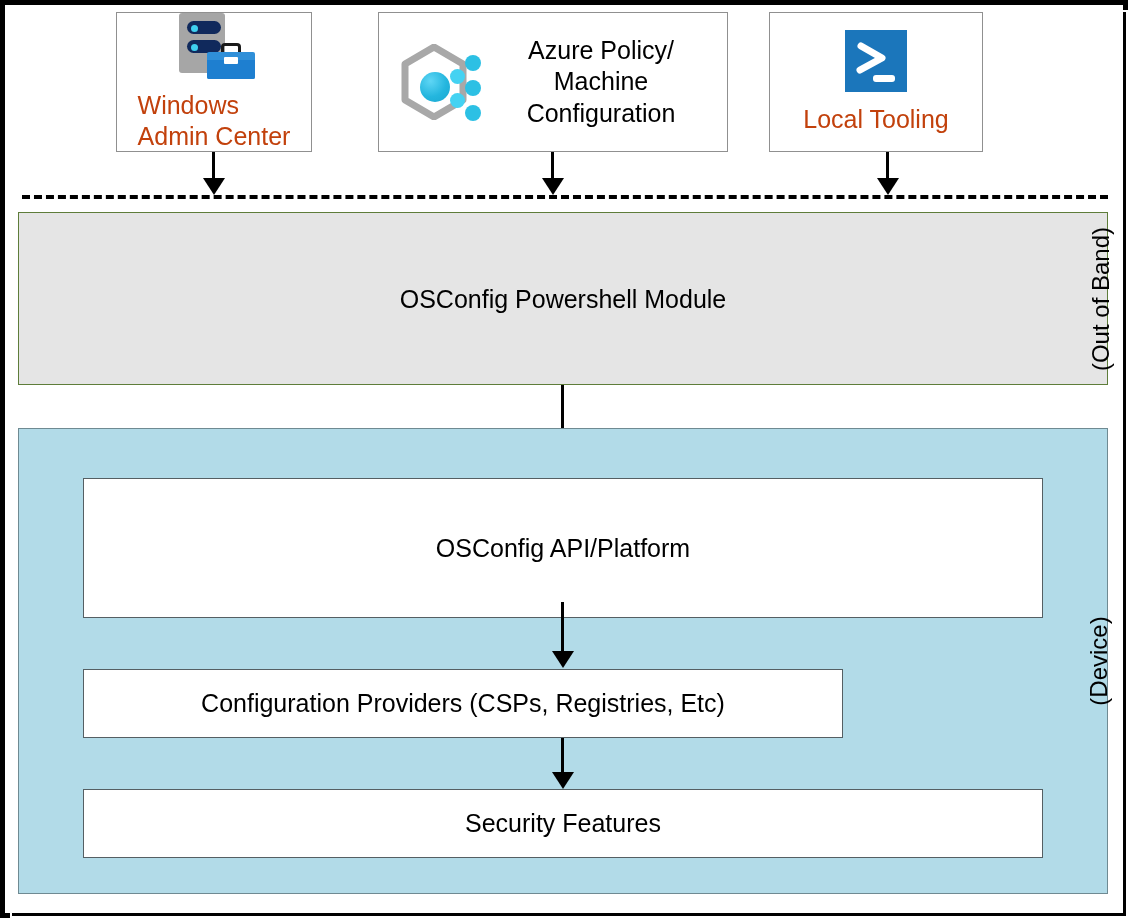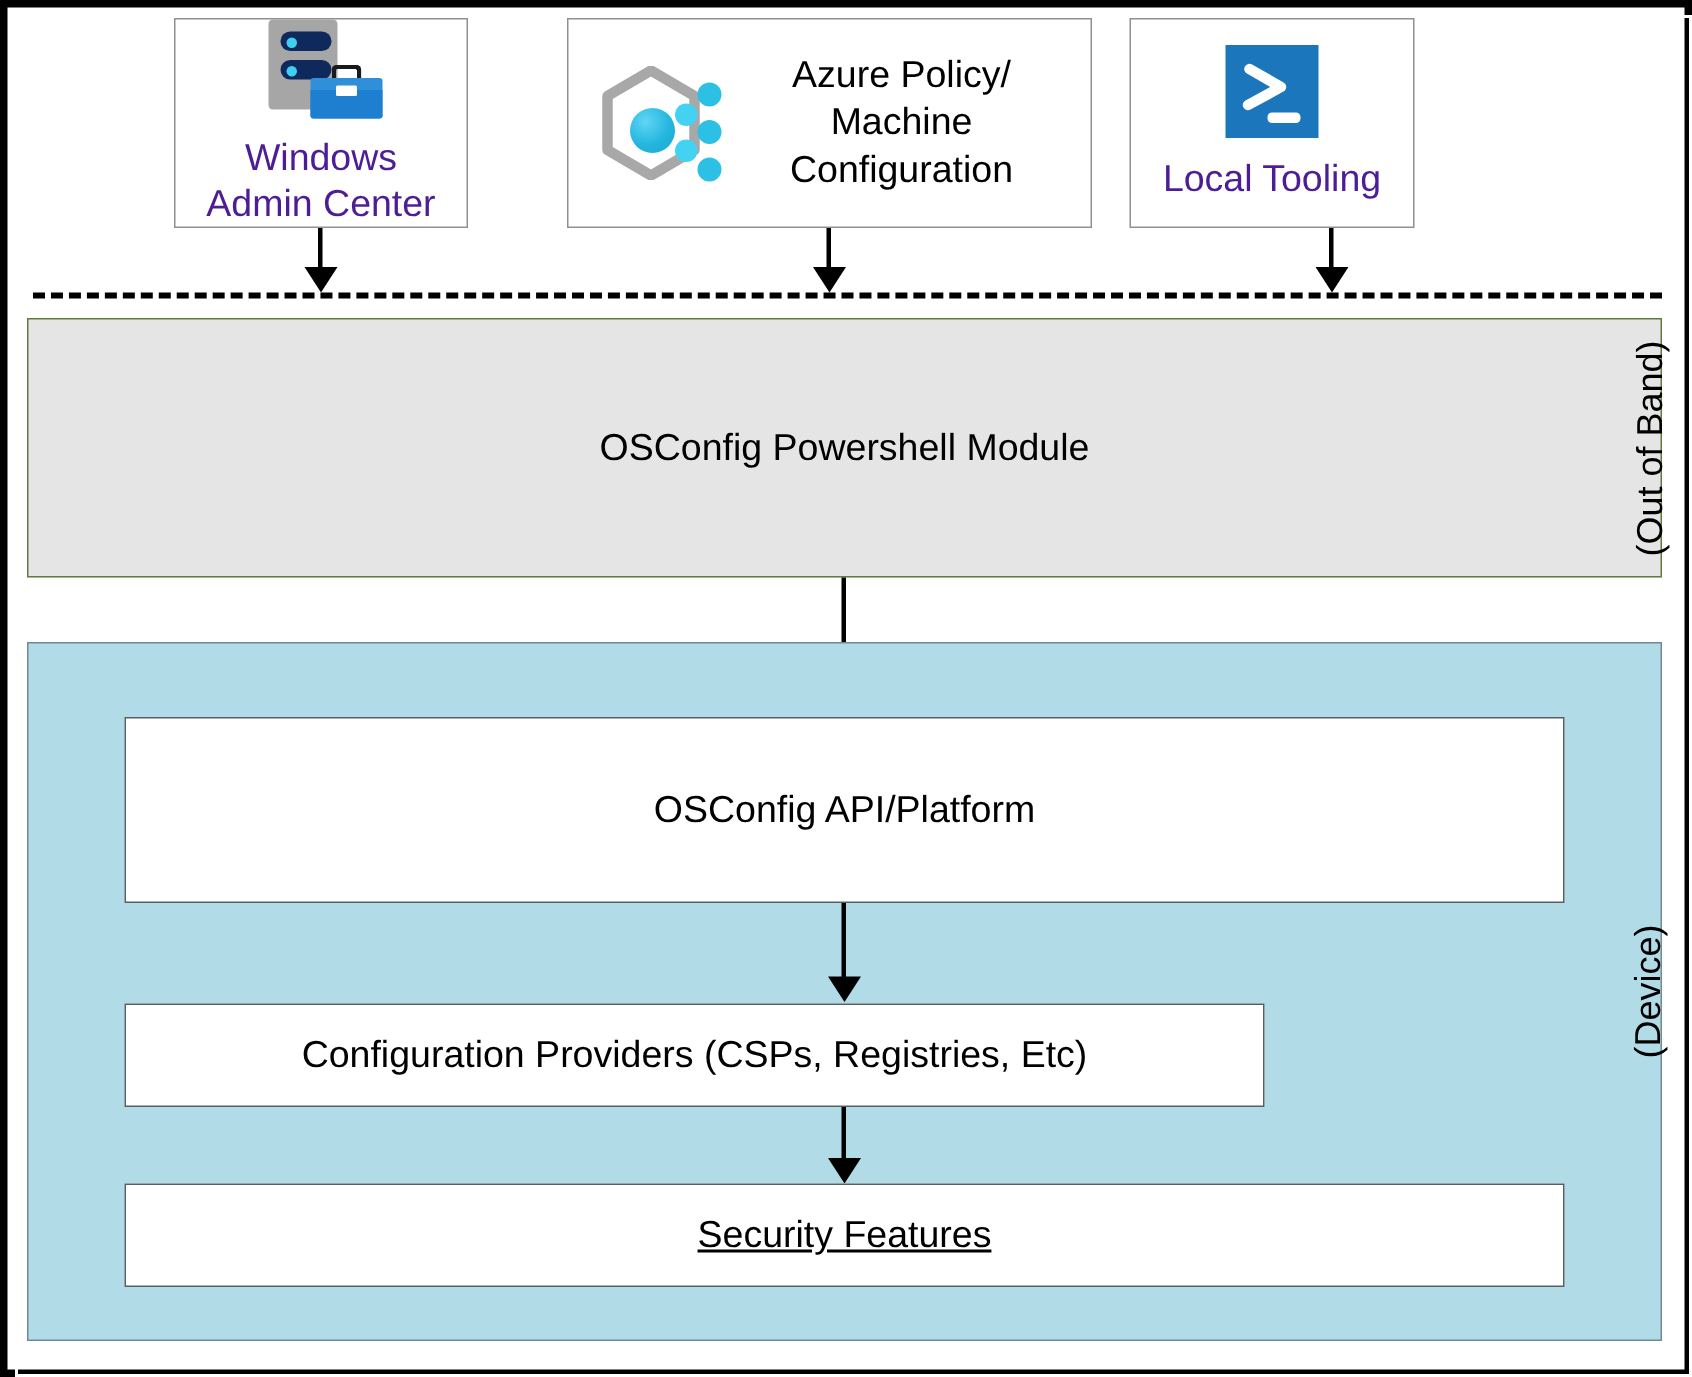--- a/index.html
+++ b/index.html
@@ -43,31 +43,30 @@
     position: absolute;
     box-sizing: border-box;
     background: #ffffff;
     border: 1px solid #909090;
     display: flex;
     flex-direction: column;
     align-items: center;
     justify-content: center;
   }
   .top-box-label {
-    text-align: center;
-    color: #4c1d95;
+    color: #c2410c;
     font-size: 25px;
     line-height: 1.22;
     white-space: pre-line;
   }
 
   #box-wac   { left: 116px; top: 12px;  width: 196px; height: 140px; }
   #box-azure { left: 378px; top: 12px;  width: 350px; height: 140px;
                flex-direction: row; justify-content: flex-start; }
-  #box-local { left: 753px; top: 12px;  width: 190px; height: 140px; }
+  #box-local { left: 769px; top: 12px;  width: 214px; height: 140px; }
 
   
   .wac-icon {
     position: relative;
     width: 86px;
     height: 74px;
     margin-bottom: 4px;
   }
   .wac-server {
     position: absolute;
@@ -256,23 +255,23 @@
     border: 1px solid #555f63;
     display: flex;
     align-items: center;
     justify-content: center;
   }
   .inner-box-label {
     color: #000000;
     font-size: 25px;
     text-align: center;
   }
-  #box-api       { left: 83px; top: 478px; width: 960px; height: 124px; }
+  #box-api       { left: 83px; top: 478px; width: 960px; height: 140px; }
   #box-providers { left: 83px; top: 669px; width: 760px; height: 69px; }
-  #box-security  { left: 83px; top: 789px; width: 960px; height: 69px; text-decoration: underline; }
+  #box-security  { left: 83px; top: 789px; width: 960px; height: 69px; }
 
   
   .arrow-line {
     position: absolute;
     width: 0;
     border-left: 3px solid #000000;
   }
   .arrow-head {
     position: absolute;
     width: 0; height: 0;

